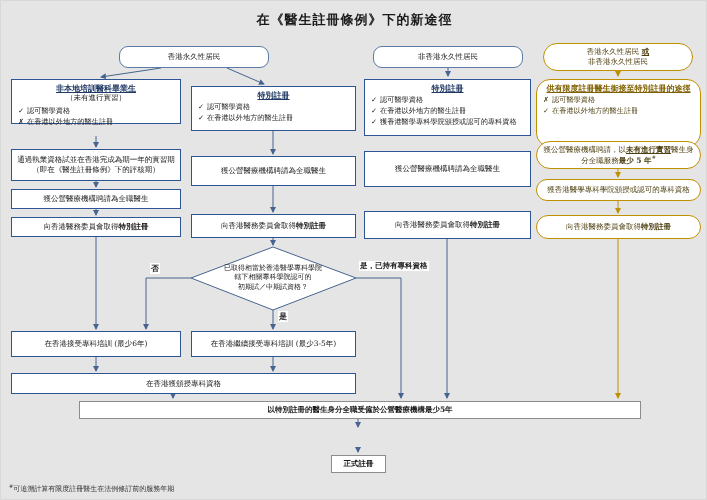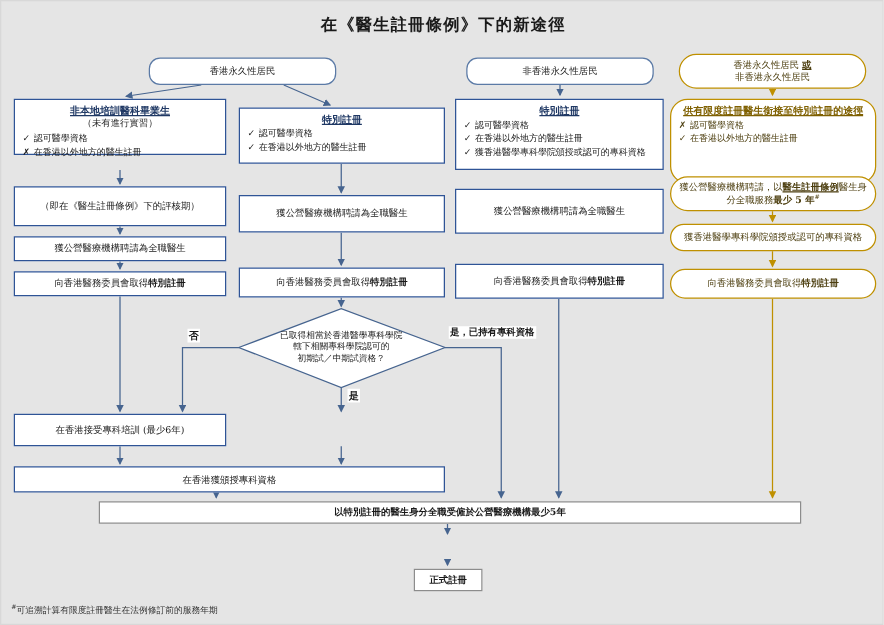--- a/index.html
+++ b/index.html
@@ -12,21 +12,21 @@
   .page-title{position:absolute;left:0;top:10px;width:707px;text-align:center;
     font-size:13px;font-weight:bold;letter-spacing:1px;}
   .box{position:absolute;box-sizing:border-box;background:#fff;border:1px solid #2f5496;
     font-size:7.5px;line-height:1.3;}
   .center{display:flex;flex-direction:column;align-items:center;justify-content:center;
     text-align:center;padding:1px 3px;}
   .rounded{border-radius:9px;border-color:#5b7aa6;}
   .hdr{padding:3px 5px 2px 5px;}
   .hdr-title{text-align:center;font-weight:bold;text-decoration:underline;
     color:#1f3864;font-size:8px;margin-bottom:1px;}
-  .hdr-sub{text-align:center;font-size:7.5px;margin-bottom:1px;}
+  .hdr-sub{text-align:center;font-size:7.5px;margin-bottom:1px;font-family:Liberation Mono, monospace;}
   .check-row{display:flex;align-items:flex-start;gap:2px;font-size:7.2px;margin-top:1.5px;}
   .mark{flex:none;width:8px;text-align:center;}
   .c4{border-color:#bf9000;}
   .c4 .hdr-title{color:#7f6000;}
   .c4.box{color:#4d3f10;border-radius:14px;}
   .rounded.c4{border-color:#bf9000;}
   .gray{border-color:#8c8c8c;}
   .b{font-weight:bold;}
   .u{text-decoration:underline;}
   .edge-label{position:absolute;font-size:8px;font-weight:bold;background:#fff;padding:0 1px;}
@@ -99,20 +99,21 @@
     <div class="check-row">
       <span class="mark">✓</span>
       <span>認可醫學資格</span>
     </div>
     <div class="check-row">
       <span class="mark">✗</span>
       <span>在香港以外地方的醫生註冊</span>
     </div>
   </div>
   <div class="box center" style="left:10px;top:148px;width:170px;height:32px;">
+    <span>通過執業資格試並在香港完成為期一年的實習期</span>
     <span>（即在《醫生註冊條例》下的評核期）</span>
   </div>
   <div class="box center" style="left:10px;top:188px;width:170px;height:20px;">
     <span>獲公營醫療機構聘請為全職醫生</span>
   </div>
   <div class="box center" style="left:10px;top:216px;width:170px;height:20px;">
     <span><span>向香港醫務委員會取得</span><span class="b">特別註冊</span></span>
   </div>
 
   <div class="box hdr" style="left:190px;top:85px;width:165px;height:45px;">
@@ -160,41 +161,44 @@
     <div class="check-row">
       <span class="mark">✗</span>
       <span>認可醫學資格</span>
     </div>
     <div class="check-row">
       <span class="mark">✓</span>
       <span>在香港以外地方的醫生註冊</span>
     </div>
   </div>
   <div class="box center c4" style="left:535px;top:140px;width:165px;height:28px;">
-    <span><span>獲公營醫療機構聘請，以</span><span class="b u">醫生註冊條例</span><span>醫生身分全職服務</span><span class="b">最少 5 年</span><sup class="sp">#</sup></span>
+    <span><span>獲公營醫療機構聘請，以</span><span class="b u">未有進行實習</span><span>醫生身分全職服務</span><span class="b">最少 5 年</span><sup class="sp">#</sup></span>
   </div>
   <div class="box center c4" style="left:535px;top:178px;width:165px;height:22px;">
     <span>獲香港醫學專科學院頒授或認可的專科資格</span>
   </div>
   <div class="box center c4" style="left:535px;top:214px;width:165px;height:24px;">
     <span><span>向香港醫務委員會取得</span><span class="b">特別註冊</span></span>
   </div>
 
   <div class="diamond-text">
     <div>已取得相當於香港醫學專科學院</div>
     <div>轄下相關專科學院認可的</div>
     <div>初期試／中期試資格？</div>
   </div>
   <div class="edge-label" style="left:149px;top:262px;">否</div>
   <div class="edge-label" style="left:358px;top:260px;font-size:7.5px;">是，已持有專科資格</div>
   <div class="edge-label" style="left:277px;top:310px;">是</div>
 
   <div class="box center" style="left:10px;top:330px;width:170px;height:26px;">
     <span>在香港接受專科培訓 (最少6年)</span>
   </div>
+  <div class="box center" style="left:190px;top:330px;width:165px;height:26px;">
+    <span>在香港繼續接受專科培訓 (最少3-5年)</span>
+  </div>
   <div class="box center" style="left:10px;top:372px;width:345px;height:21px;">
     <span>在香港獲頒授專科資格</span>
   </div>
   <div class="box center gray" style="left:78px;top:400px;width:562px;height:18px;font-weight:bold;">
     <span>以特別註冊的醫生身分全職受僱於公營醫療機構最少5年</span>
   </div>
   <div class="box center gray b" style="left:330px;top:454px;width:55px;height:18px;">
     <span>正式註冊</span>
   </div>
 

